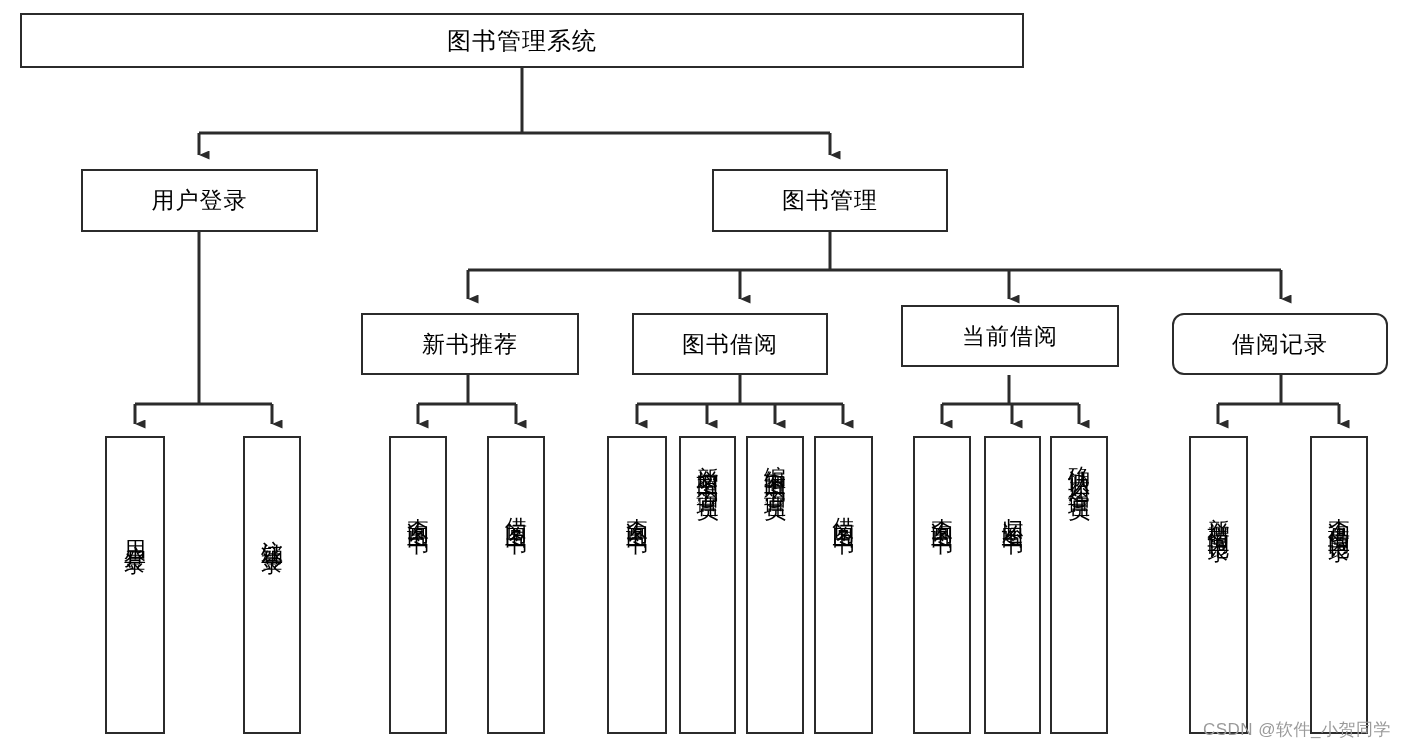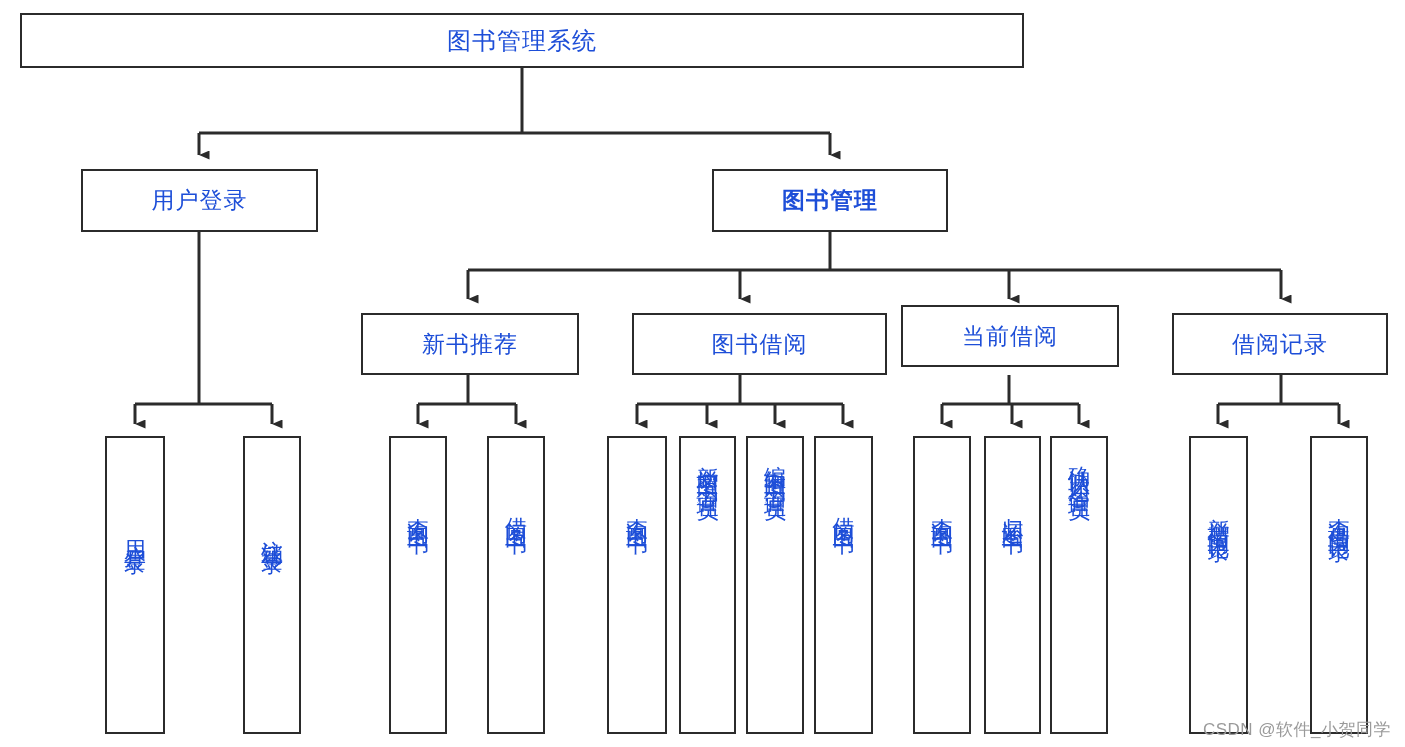--- a/index.html
+++ b/index.html
@@ -33,21 +33,21 @@
     position: absolute;
     box-sizing: border-box;
     background: #ffffff;
     border: 2.5px solid #2b2b2b;
     display: flex;
     align-items: center;
     justify-content: center;
     z-index: 2;
   }
   .node .label {
-    color: #1d4ed8;
+    color: #000000;
     line-height: 1.15;
     text-align: center;
     white-space: nowrap;
   }
   
   .node.horiz .label {
     font-size: 23px;
     letter-spacing: 1px;
   }
   .node.root .label {
@@ -146,34 +146,34 @@
     </g>
   </svg>
 
   <div class="node horiz root" style="left:20px; top:13px; width:1004px; height:55px;">
     <span class="label">图书管理系统</span>
   </div>
 
   <div class="node horiz" style="left:81px; top:169px; width:237px; height:63px;">
     <span class="label">用户登录</span>
   </div>
-  <div class="node horiz" style="left:712px; top:169px; width:236px; height:63px;font-weight:bold;">
+  <div class="node horiz" style="left:712px; top:169px; width:236px; height:63px;">
     <span class="label">图书管理</span>
   </div>
 
   <div class="node horiz" style="left:361px; top:313px; width:218px; height:62px;">
     <span class="label">新书推荐</span>
   </div>
-  <div class="node horiz" style="left:632px; top:313px; width:255px; height:62px;">
+  <div class="node horiz" style="left:632px; top:313px; width:196px; height:62px;">
     <span class="label">图书借阅</span>
   </div>
   <div class="node horiz" style="left:901px; top:305px; width:218px; height:62px;">
     <span class="label">当前借阅</span>
   </div>
-  <div class="node horiz" style="left:1172px; top:313px; width:216px; height:62px;">
+  <div class="node horiz" style="left:1172px; top:313px; width:216px; height:62px;border-radius:12px;">
     <span class="label">借阅记录</span>
   </div>
 
   <div class="node vert mid" style="left:105px; top:436px; width:60px; height:298px;">
     <span class="label">用户登录</span>
   </div>
   <div class="node vert mid" style="left:243px; top:436px; width:58px; height:298px;">
     <span class="label">注销登录</span>
   </div>
 

